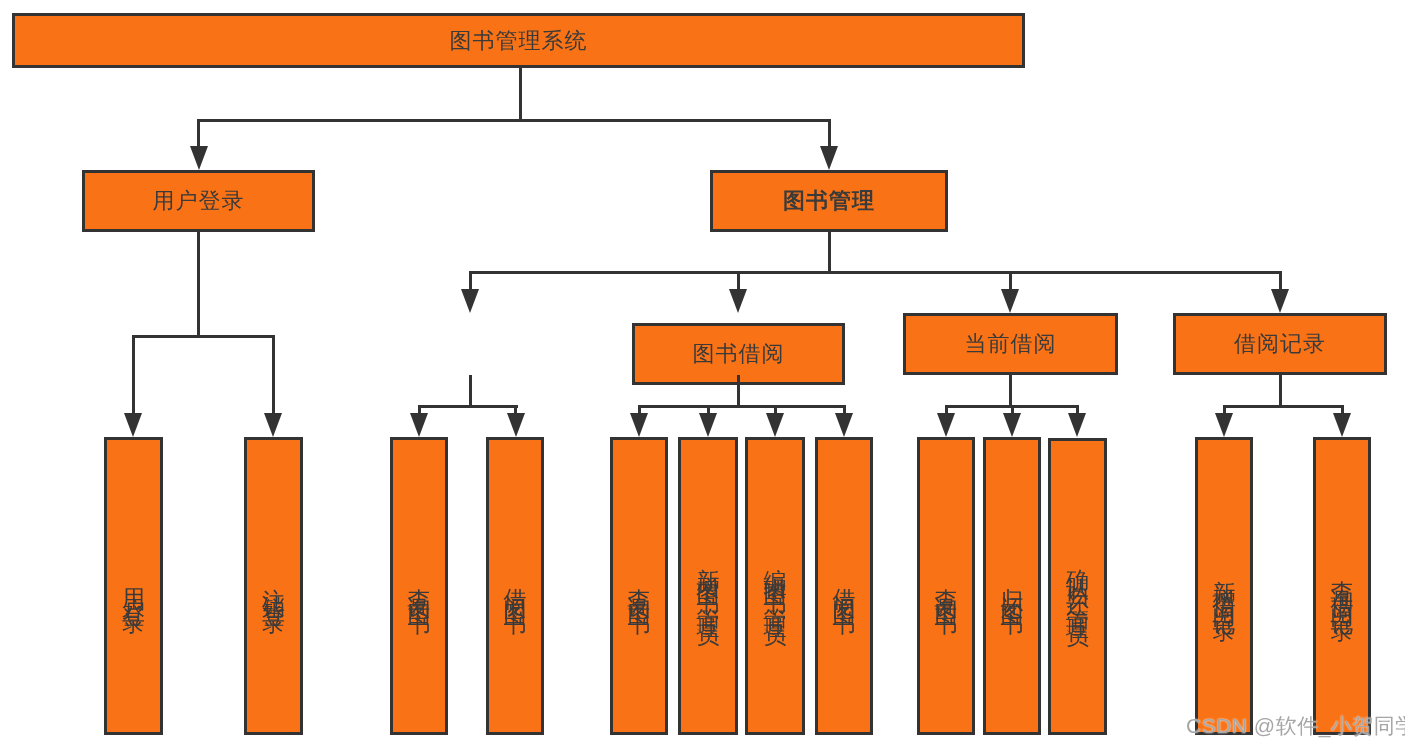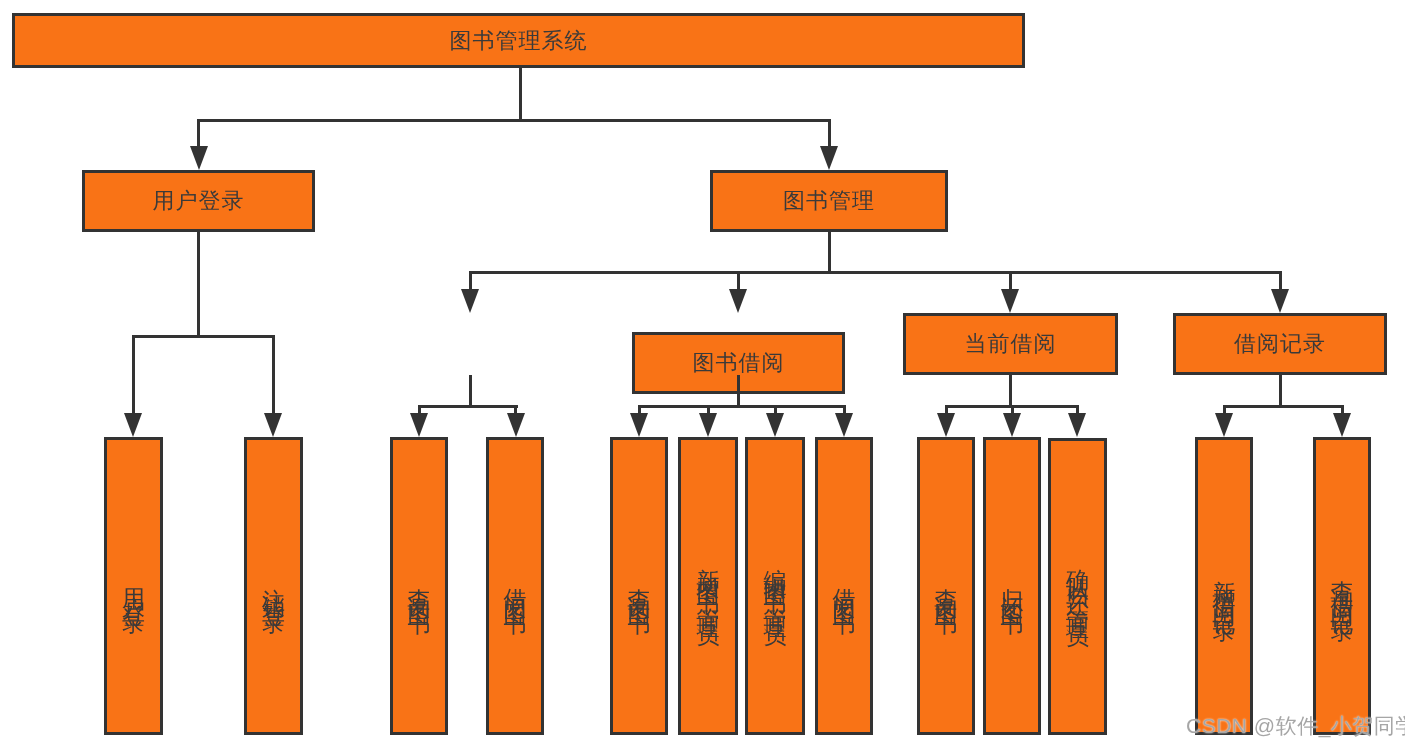--- a/index.html
+++ b/index.html
@@ -50,21 +50,21 @@
   <div class="vline" style="left:519px;top:66px;height:56px;"></div>
   <div class="hline" style="left:197px;top:119px;width:634px;"></div>
   <div class="vline" style="left:197px;top:122px;height:28px;"></div>
   <div class="arrow" style="left:189.5px;top:146px;"></div>
   <div class="vline" style="left:827.5px;top:122px;height:28px;"></div>
   <div class="arrow" style="left:820px;top:146px;"></div>
 
   <div class="node h" style="left:82px;top:170px;width:233px;height:62px;">
     <span>用户登录</span>
   </div>
-  <div class="node h" style="left:710px;top:170px;width:238px;height:62px;">
+  <div class="node h" style="left:710px;top:170px;width:238px;height:62px;font-weight:bold;">
     <span>图书管理</span>
   </div>
 
   <div class="vline" style="left:196.5px;top:232px;height:106px;"></div>
   <div class="hline" style="left:131.5px;top:335px;width:143px;"></div>
   <div class="vline" style="left:131.5px;top:335px;height:82px;"></div>
   <div class="arrow" style="left:124px;top:413px;"></div>
   <div class="vline" style="left:271.5px;top:335px;height:82px;"></div>
   <div class="arrow" style="left:264px;top:413px;"></div>
 
@@ -72,21 +72,21 @@
   <div class="hline" style="left:468.5px;top:271px;width:813px;"></div>
   <div class="vline" style="left:468.5px;top:271px;height:22px;"></div>
   <div class="arrow" style="left:461px;top:289px;"></div>
   <div class="vline" style="left:736.5px;top:271px;height:22px;"></div>
   <div class="arrow" style="left:729px;top:289px;"></div>
   <div class="vline" style="left:1008.5px;top:271px;height:22px;"></div>
   <div class="arrow" style="left:1001px;top:289px;"></div>
   <div class="vline" style="left:1278.5px;top:271px;height:22px;"></div>
   <div class="arrow" style="left:1271px;top:289px;"></div>
 
-  <div class="node h" style="left:632px;top:332px;width:213px;height:62px;text-align:center;">
+  <div class="node h" style="left:632px;top:323px;width:213px;height:62px;text-align:center;">
     <span>图书借阅</span>
   </div>
   <div class="node h" style="left:903px;top:313px;width:215px;height:62px;font-family:Liberation Mono, monospace;">
     <span>当前借阅</span>
   </div>
   <div class="node h" style="left:1173px;top:313px;width:214px;height:62px;">
     <span>借阅记录</span>
   </div>
 
   <div class="vline" style="left:469px;top:375px;height:33px;"></div>

